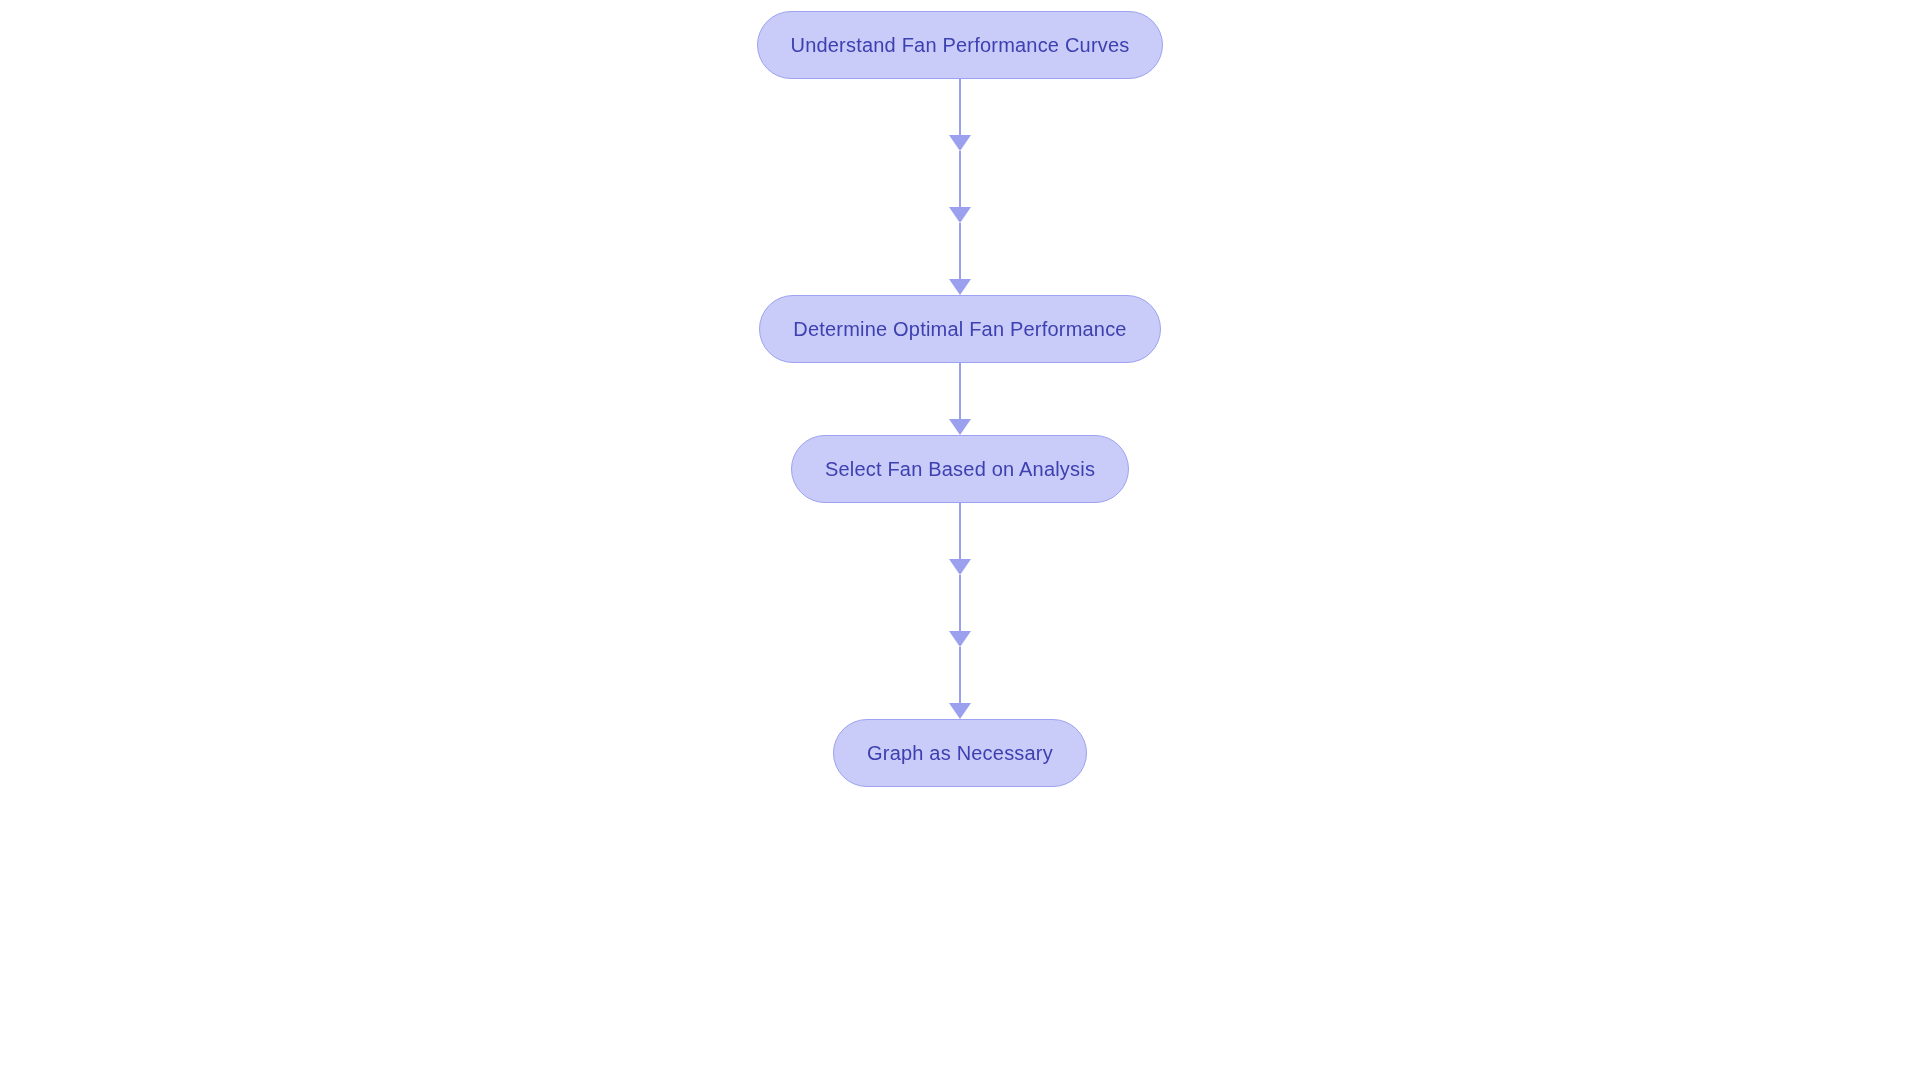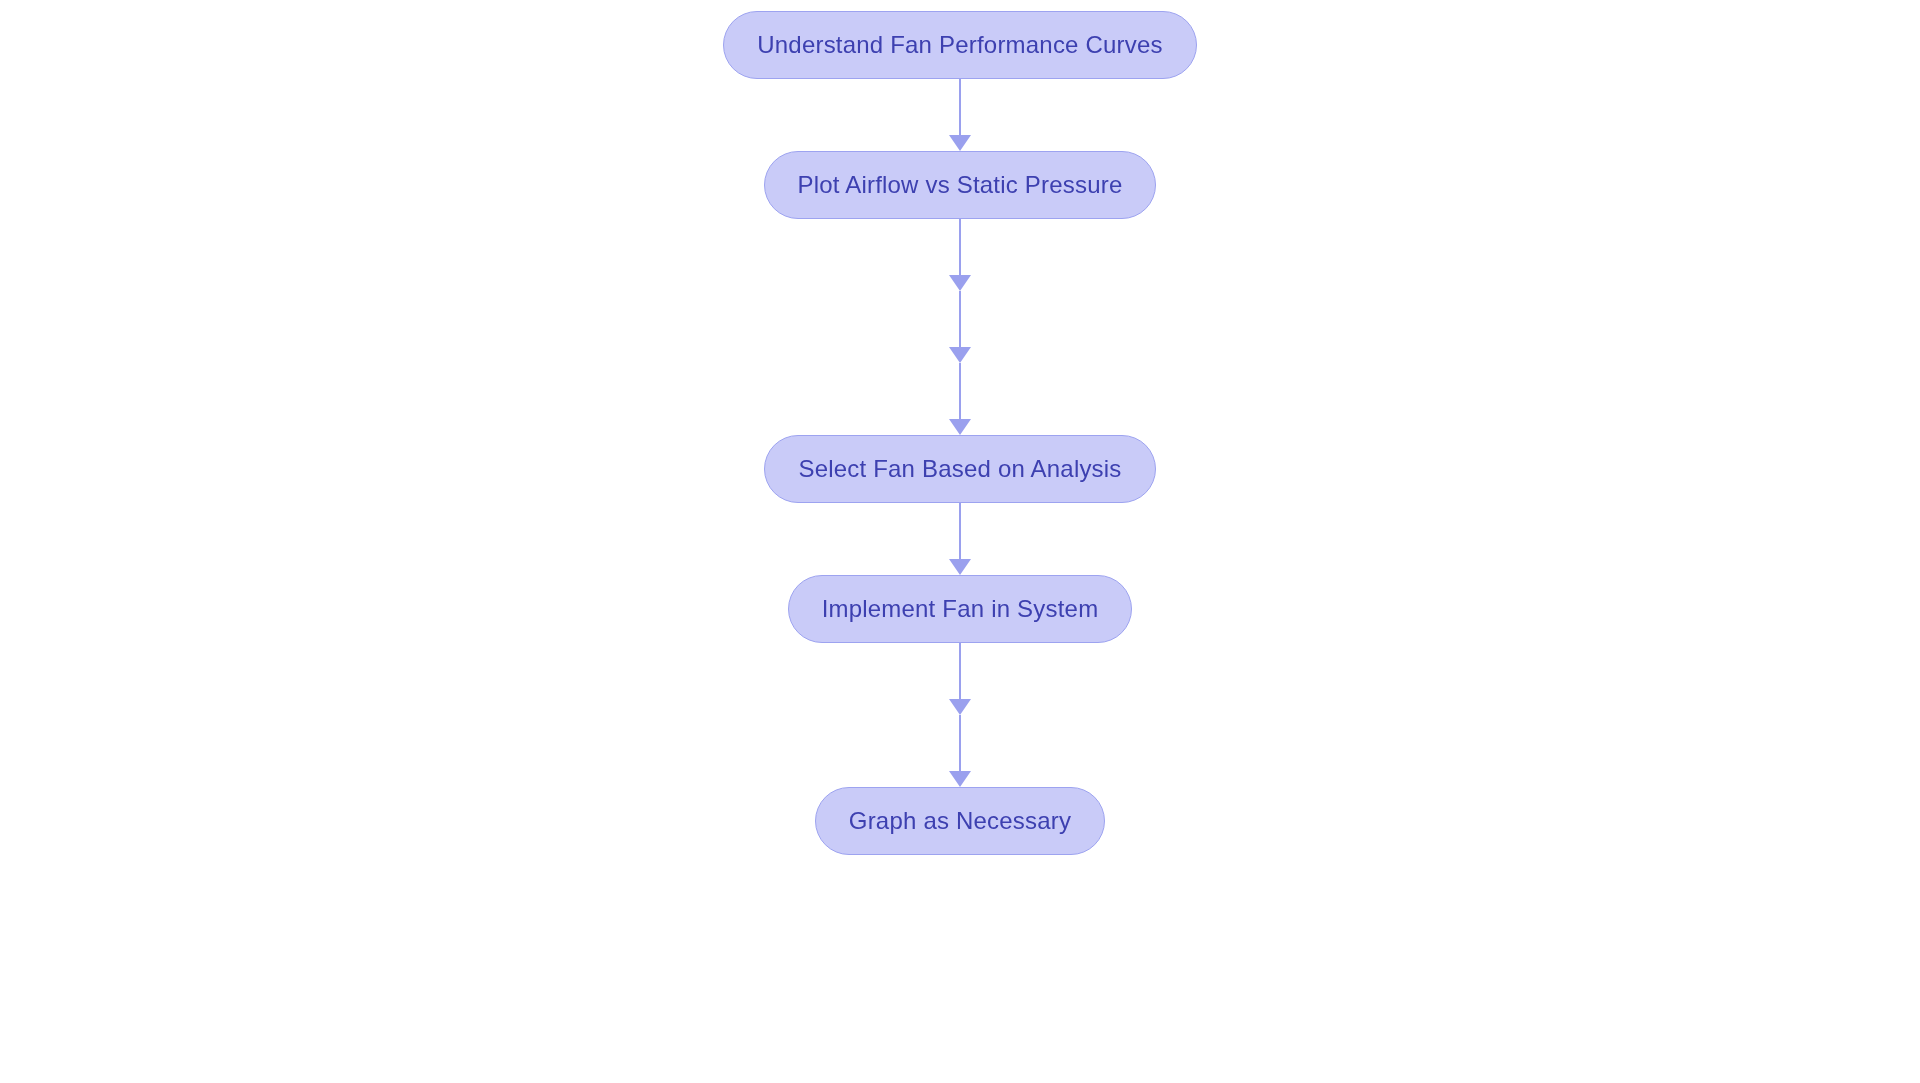--- a/index.html
+++ b/index.html
@@ -37,21 +37,21 @@
     padding: 0 33px;
     border-radius: 34px;
     background: var(--node-fill);
     border: 1.5px solid var(--node-border);
     display: flex;
     align-items: center;
     justify-content: center;
     white-space: nowrap;
   }
   .node span {
-    font-size: 24px;
+    font-size: 20px;
     letter-spacing: 0.2px;
     color: var(--node-text);
   }
   .arrow {
     height: 72px;
     display: flex;
     flex-direction: column;
     align-items: center;
   }
   .arrow .line {
@@ -74,49 +74,46 @@
   <div class="flow">
 
     <div class="node">
       <span>Understand Fan Performance Curves</span>
     </div>
     <div class="arrow">
       <div class="line"></div>
       <div class="head"></div>
     </div>
 
-    <div class="node">
-      <span>Plot Airflow vs Static Pressure</span>
-    </div>
     <div class="arrow">
       <div class="line"></div>
       <div class="head"></div>
     </div>
 
     <div class="arrow">
       <div class="line"></div>
       <div class="head"></div>
     </div>
 
+    <div class="node">
+      <span>Determine Optimal Fan Performance</span>
+    </div>
     <div class="arrow">
       <div class="line"></div>
       <div class="head"></div>
     </div>
 
     <div class="node">
       <span>Select Fan Based on Analysis</span>
     </div>
     <div class="arrow">
       <div class="line"></div>
       <div class="head"></div>
     </div>
 
-    <div class="node">
-      <span>Implement Fan in System</span>
-    </div>
     <div class="arrow">
       <div class="line"></div>
       <div class="head"></div>
     </div>
 
     <div class="arrow">
       <div class="line"></div>
       <div class="head"></div>
     </div>
 

